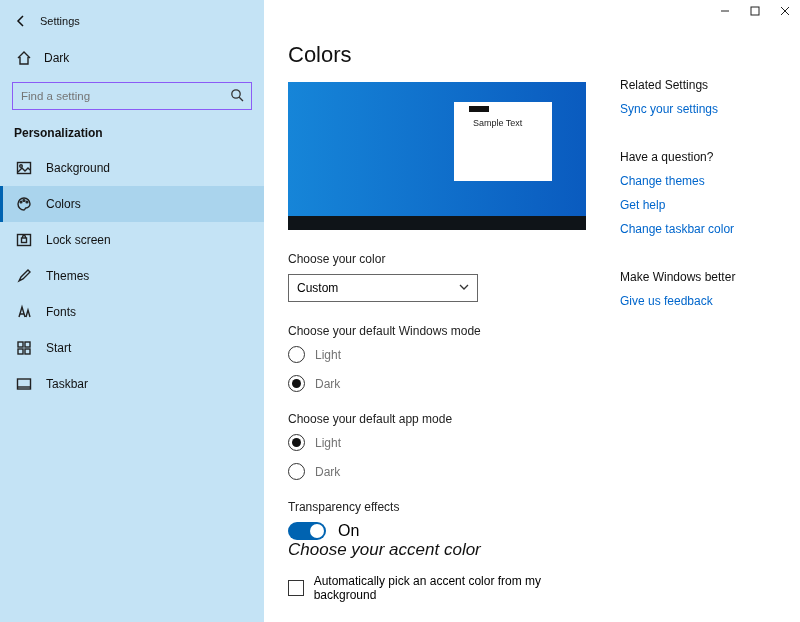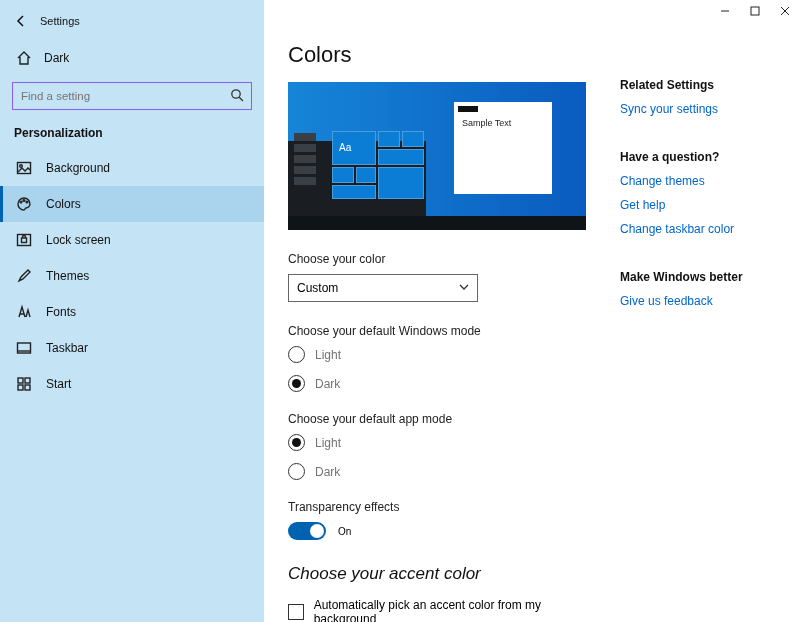--- a/index.html
+++ b/index.html
@@ -26,36 +26,36 @@
   .right-pane { width: 160px; margin-left: 20px; padding-top: 30px; }
   h1 { font-size: 22px; font-weight: 400; color: #111; margin-bottom: 14px; }
   .preview { width: 298px; height: 148px; background: linear-gradient(to right, #1685d8, #0a5bbf); position: relative; overflow: hidden; margin-bottom: 22px; }
   .pv-taskbar { position: absolute; left: 0; bottom: 0; width: 100%; height: 14px; background: #0f1418; }
   .pv-start { position: absolute; left: 0; bottom: 14px; width: 138px; height: 75px; background: #1a1e23; }
   .pv-tiles { position: absolute; left: 44px; bottom: 17px; width: 92px; height: 68px; }
   .pv-tile { position: absolute; background: #0b7dd5; border: 1px solid rgba(255,255,255,0.25); }
   .pv-aa { color: #fff; font-size: 10px; position: absolute; }
   .pv-left-strip { position: absolute; left: 0; bottom: 16px; width: 40px; height: 70px; }
   .pv-ls { width: 22px; height: 8px; background: #3a3f45; margin: 3px 6px; }
-  .pv-window { position: absolute; right: 34px; top: 20px; width: 98px; height: 92px; background: #fff; }
+  .pv-window { position: absolute; right: 34px; top: 20px; width: 98px; height: 79px; background: #fff; padding-left: 11px; }
   .pv-window-bar { height: 6px; width: 20px; background: #111; margin: 4px; }
   .pv-window-text { font-size: 9px; color: #222; padding: 2px 8px; }
   .label { font-size: 12px; color: #222; margin-bottom: 8px; }
   .select { width: 190px; height: 28px; border: 1px solid #666; display: flex; align-items: center; justify-content: space-between; padding: 0 8px; font-size: 12px; margin-bottom: 22px; cursor: pointer; }
   .radio-group { margin-bottom: 20px; }
   .radio-row { display: flex; align-items: center; gap: 10px; font-size: 12px; color: #737373; margin-bottom: 12px; cursor: pointer; }
   .radio { width: 17px; height: 17px; border: 1.5px solid #333; border-radius: 50%; display: inline-flex; align-items: center; justify-content: center; }
   .radio.checked::after { content: ""; width: 9px; height: 9px; border-radius: 50%; background: #111; }
-  .toggle-row { display: flex; align-items: center; gap: 12px; font-size: 10px; margin-bottom: 24px; }
+  .toggle-row { display: flex; align-items: center; gap: 12px; font-size: 16px; }
   .toggle { width: 38px; height: 18px; border-radius: 9px; background: #0063b1; position: relative; cursor: pointer; }
   .toggle::after { content: ""; position: absolute; right: 2px; top: 2px; width: 14px; height: 14px; background: #fff; border-radius: 50%; }
   h2 { font-size: 17px; font-weight: 400; color: #111; margin-bottom: 14px; font-style: italic; }
   .check-row { display: flex; align-items: center; gap: 10px; font-size: 12px; cursor: pointer; }
   .check { width: 16px; height: 16px; border: 1.5px solid #333; }
-  .rp-title { font-size: 12px; font-weight: 700; color: #111; margin-bottom: 10px; margin-top: 6px; }
+  .rp-title { font-size: 12px; font-weight: 400; color: #111; margin-bottom: 10px; margin-top: 6px; }
   .rp-link { font-size: 12px; color: #0066cc; margin-bottom: 10px; display: block; cursor: pointer; }
   .rp-spacer { height: 18px; }
 </style>
 </head>
 <body>
 
 <div class="window">
 
   <div class="titlebar">
     <div class="titlebar-btn">
@@ -145,68 +145,47 @@
       <span class="nav-icon">
           <svg viewBox="0 0 16 16">
             <path d="M3 13 L6 3 L9 13 M4 10 H8 M10 13 L12 6 L14 13"></path>
           </svg>
         </span>
       <span>Fonts</span>
     </div>
     <div class="nav-item">
       <span class="nav-icon">
           <svg viewBox="0 0 16 16">
-            <rect x="1.5" y="3" width="13" height="10"></rect>
-            <line x1="1.5" y1="11" x2="14.5" y2="11"></line>
-          </svg>
-        </span>
-      <span>Taskbar</span>
-    </div>
-    <div class="nav-item">
-      <span class="nav-icon">
-          <svg viewBox="0 0 16 16">
             <rect x="2" y="2" width="5" height="5"></rect>
             <rect x="9" y="2" width="5" height="5"></rect>
             <rect x="2" y="9" width="5" height="5"></rect>
             <rect x="9" y="9" width="5" height="5"></rect>
           </svg>
         </span>
       <span>Start</span>
     </div>
+    <div class="nav-item">
+      <span class="nav-icon">
+          <svg viewBox="0 0 16 16">
+            <rect x="1.5" y="3" width="13" height="10"></rect>
+            <line x1="1.5" y1="11" x2="14.5" y2="11"></line>
+          </svg>
+        </span>
+      <span>Taskbar</span>
+    </div>
   </div>
 
   <div class="main">
     <div class="content">
       <h1>Colors</h1>
 
       <div class="preview">
         <div class="pv-window">
           <div class="pv-window-bar"></div>
           <div class="pv-window-text">Sample Text</div>
-        </div>
-        <div class="pv-start">
-          <div class="pv-left-strip">
-              <div class="pv-ls"></div>
-              <div class="pv-ls"></div>
-              <div class="pv-ls"></div>
-              <div class="pv-ls"></div>
-              <div class="pv-ls"></div>
-            </div>
-          <div class="pv-tiles">
-            <div class="pv-tile" style="left:0;top:0;width:44px;height:34px">
-                <span class="pv-aa" style="left:6px;top:10px">Aa</span>
-              </div>
-            <div class="pv-tile" style="left:46px;top:0;width:22px;height:16px"></div>
-            <div class="pv-tile" style="left:70px;top:0;width:22px;height:16px"></div>
-            <div class="pv-tile" style="left:46px;top:18px;width:46px;height:16px"></div>
-            <div class="pv-tile" style="left:0;top:36px;width:22px;height:16px"></div>
-            <div class="pv-tile" style="left:24px;top:36px;width:20px;height:16px"></div>
-            <div class="pv-tile" style="left:46px;top:36px;width:46px;height:32px"></div>
-            <div class="pv-tile" style="left:0;top:54px;width:44px;height:14px"></div>
-          </div>
         </div>
         <div class="pv-taskbar"></div>
       </div>
 
       <div class="label">Choose your color</div>
       <div class="select">
         <span>Custom</span>
         <span><svg width="10" height="10" viewBox="0 0 10 10">
               <path d="M1 3 L5 7 L9 3" fill="none" stroke="#333" stroke-width="1.3"></path>
             </svg></span>

